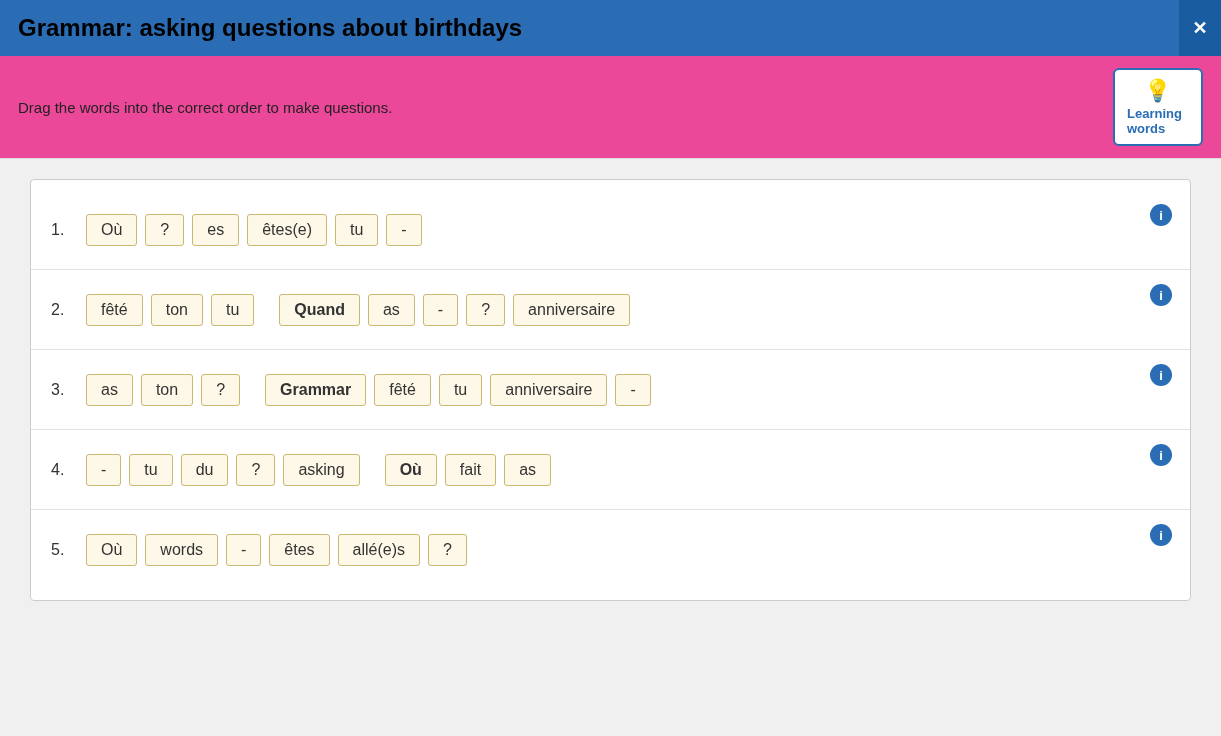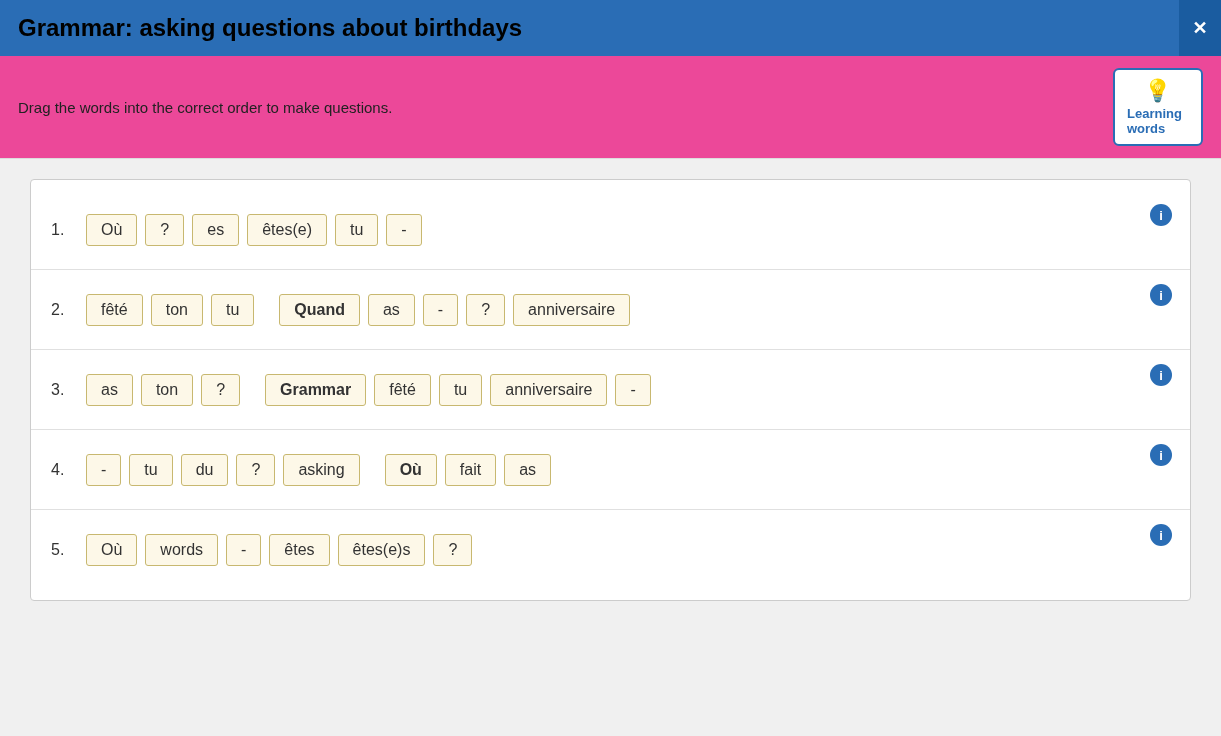--- a/index.html
+++ b/index.html
@@ -212,20 +212,20 @@
           </div>
           <div class="info-btn">i</div>
         </div>
         <div class="question-row">
           <span class="question-number">5.</span>
           <div class="words-area">
             <div class="word-tile">Où</div>
             <div class="word-tile">words</div>
             <div class="word-tile">-</div>
             <div class="word-tile">êtes</div>
-            <div class="word-tile">êtes(e)s</div>
+            <div class="word-tile">allé(e)s</div>
             <div class="word-tile">?</div>
           </div>
           <div class="info-btn">i</div>
         </div>
       </div>
   </div>
 </div>
 
 </body></html>

